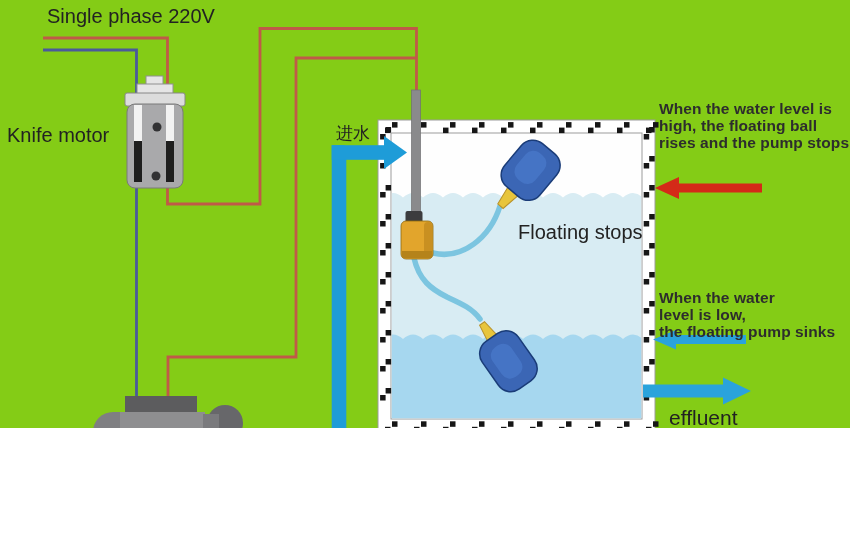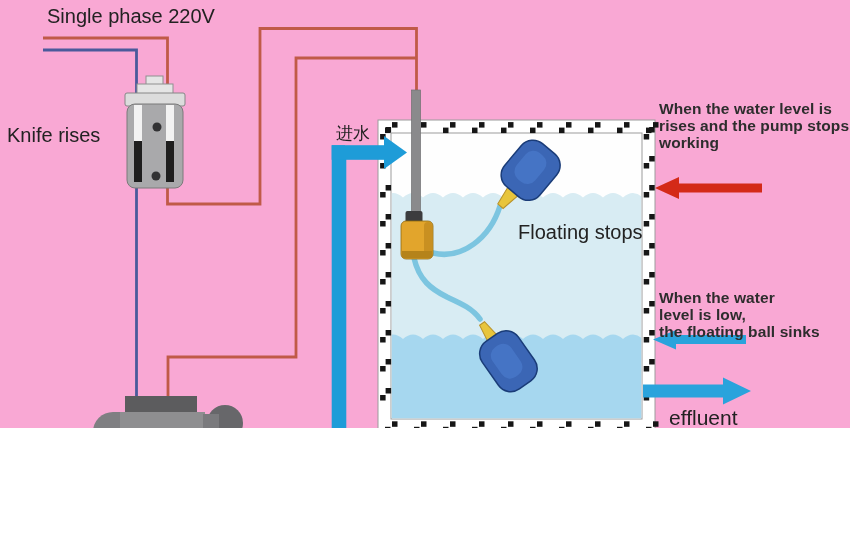--- a/index.html
+++ b/index.html
@@ -1,17 +1,17 @@
 <!DOCTYPE html>
 <html><head>
 <meta charset="utf-8">
 <style>
   html,body{margin:0;padding:0;background:#ffffff;}
   #stage{
-    position:relative;width:850px;height:428px;background:#f9a8d4;overflow:hidden;
+    position:relative;width:850px;height:428px;background:#84cc16;overflow:hidden;
     font-family:"Liberation Sans","DejaVu Sans",sans-serif;color:#262626;
   }
   #diagram-svg{position:absolute;left:0;top:0;}
   .lbl{position:absolute;white-space:nowrap;color:#222;}
   .lbl-main{font-size:20px;}
   .note{position:absolute;font-size:15.5px;line-height:17px;color:#2d2d2d;letter-spacing:.1px;}
   .note div{white-space:nowrap;font-weight:bold;}
   #lbl-power{left:47px;top:5px;}
   #lbl-knife{left:7px;top:124px;}
   #lbl-pump{left:46px;top:511px;}
@@ -192,31 +192,31 @@
         <rect x="-13" y="-20" width="23" height="36" rx="10" fill="#4E7FD1" opacity="0.55"></rect>
       </g>
     </g>
 
     <polygon points="655,188 679,177 679,183.5 762,183.5 762,192.5 679,192.5 679,199" fill="#D42A18"></polygon>
     <polygon points="653,339.5 676,330 676,335 746,335 746,344 676,344 676,349.5" fill="#2AA3DC"></polygon>
     <polygon points="751,391 723,377.5 723,384.5 643,384.5 643,397.5 723,397.5 723,404.5" fill="#2AA3DC"></polygon>
   </svg>
 
   <div id="lbl-power" class="lbl lbl-main">Single phase 220V</div>
-  <div id="lbl-knife" class="lbl lbl-main">Knife rises</div>
+  <div id="lbl-knife" class="lbl lbl-main">Knife motor</div>
   <div id="lbl-inlet" class="lbl">进水</div>
   <div id="lbl-float" class="lbl lbl-main">Floating stops</div>
   <div id="lbl-pool" class="lbl lbl-main">level</div>
   <div id="lbl-effluent" class="lbl">effluent</div>
 
   <div id="note-high" class="note">
     <div>When the water level is</div>
+    <div>high, the floating ball</div>
     <div>rises and the pump stops</div>
-    <div>working</div>
   </div>
 
   <div id="note-low" class="note">
     <div>When the water</div>
     <div>level is low,</div>
-    <div>the floating ball sinks</div>
+    <div>the floating pump sinks</div>
   </div>
 
 </div>
 
 </body></html>

